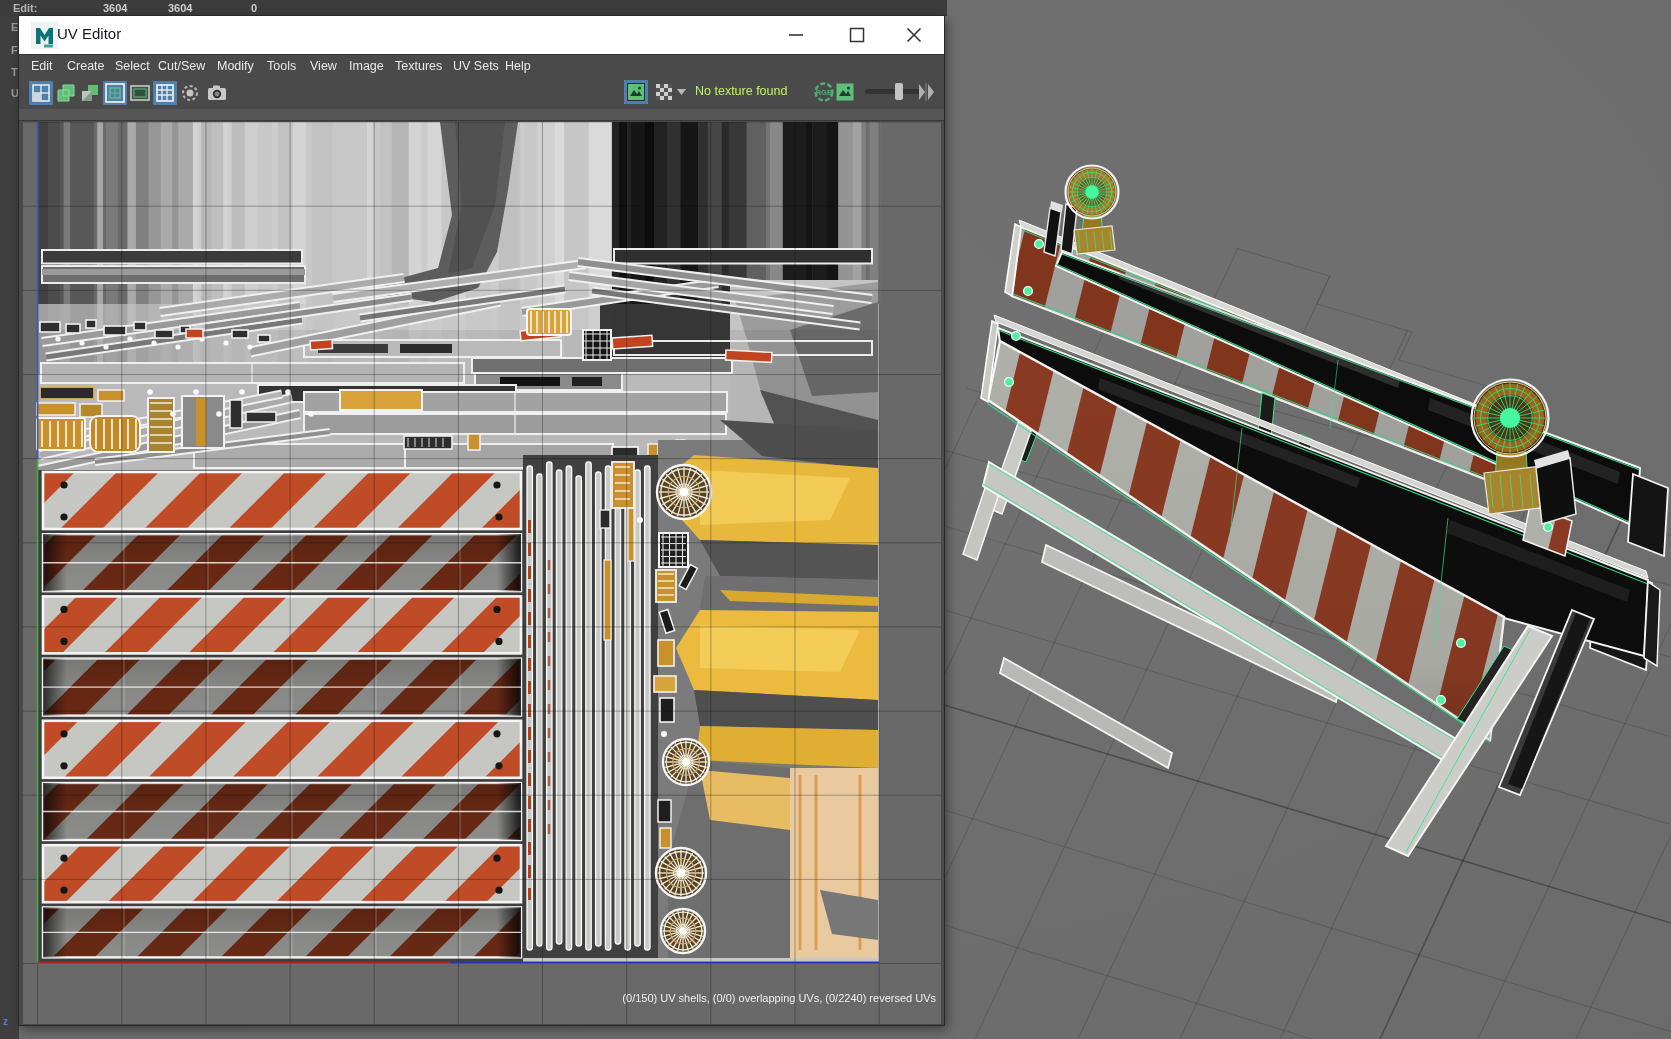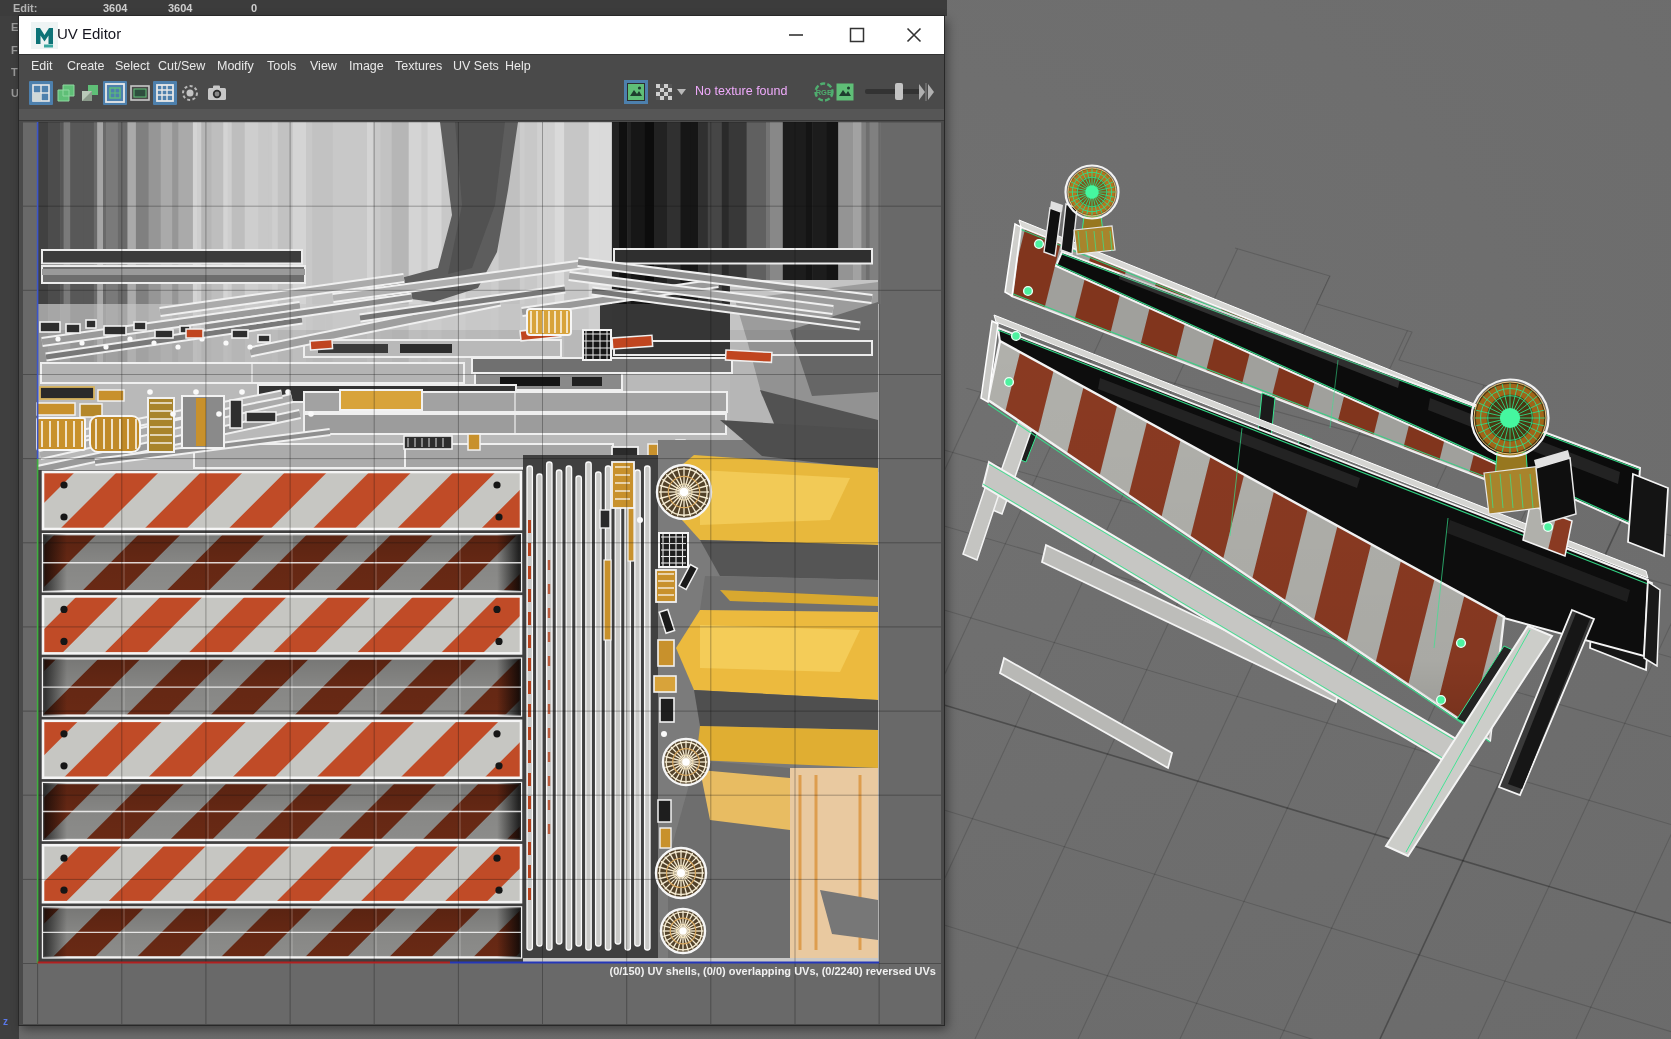--- a/index.html
+++ b/index.html
@@ -306,21 +306,21 @@
           <rect x="12.0" y="12.0" width="4.0" height="4.0" fill="#cfcfcf"></rect>
           <rect x="12.0" y="16.0" width="4.0" height="4.0" fill="#555"></rect>
           <rect x="16.0" y="4.0" width="4.0" height="4.0" fill="#555"></rect>
           <rect x="16.0" y="8.0" width="4.0" height="4.0" fill="#cfcfcf"></rect>
           <rect x="16.0" y="12.0" width="4.0" height="4.0" fill="#555"></rect>
           <rect x="16.0" y="16.0" width="4.0" height="4.0" fill="#cfcfcf"></rect>
         </svg></div>
     <svg class="abs" style="left:657px;top:11px" width="12" height="8">
         <path d="M1 1 L10 1 L5.5 7 Z" fill="#b8b8b8"></path>
       </svg>
-    <span class="abs" style="left:676px;top:7px;font-size:12.5px;color:#f0abfc">No texture found</span>
+    <span class="abs" style="left:676px;top:7px;font-size:12.5px;color:#bef264">No texture found</span>
     <div class="abs" style="left:794px;top:4px"><svg width="22" height="22">
           <circle cx="11" cy="11" r="8.5" fill="none" stroke="#4fae6f" stroke-width="2.4" stroke-dasharray="5 2.2"></circle>
           <text x="11" y="14" font-size="7.5" font-weight="bold" fill="#4fae6f" text-anchor="middle" font-family="Liberation Sans">RGB</text>
         </svg></div>
     <div class="abs" style="left:815px;top:4px"><svg width="22" height="22">
           <rect x="2.5" y="2.5" width="17" height="17" fill="#5fbf77"></rect>
           <path d="M5 15 L9 9 L12 13 L14 10 L17 15 Z" fill="#1e3e2e"></path>
           <circle cx="14.5" cy="7" r="1.5" fill="#1e3e2e"></circle>
         </svg></div>
     <div class="abs" style="left:846px;top:12px;width:58px;height:5px;background:#333;border-radius:2px"></div>
@@ -945,14 +945,14 @@
 <line x1="23.0" y1="626.9" x2="941.0" y2="626.9" stroke="rgba(15,15,15,0.32)" stroke-width="1"></line>
 <line x1="23.0" y1="711.1" x2="941.0" y2="711.1" stroke="rgba(15,15,15,0.32)" stroke-width="1"></line>
 <line x1="23.0" y1="795.2" x2="941.0" y2="795.2" stroke="rgba(15,15,15,0.32)" stroke-width="1"></line>
 <line x1="23.0" y1="879.4" x2="941.0" y2="879.4" stroke="rgba(15,15,15,0.32)" stroke-width="1"></line>
 <line x1="23.0" y1="963.5" x2="941.0" y2="963.5" stroke="rgba(15,15,15,0.32)" stroke-width="1"></line>
 <line x1="37.6" y1="122.0" x2="37.6" y2="459.0" stroke="#3c55c8" stroke-width="1.6"></line>
 <line x1="37.6" y1="459.0" x2="37.6" y2="963.5" stroke="#3fae3f" stroke-width="1.6"></line>
 <line x1="37.6" y1="962.5" x2="450.0" y2="962.5" stroke="#b02020" stroke-width="1.8"></line>
 <line x1="450.0" y1="962.5" x2="879.1" y2="962.5" stroke="#2436b8" stroke-width="1.8"></line>
 </svg>
-  <div class="abs" style="left:0;top:949px;width:917px;text-align:right;font-size:11px;font-weight:bold;color:#f0f0f0">(0/150) UV shells, (0/0) overlapping UVs, (0/2240) reversed UVs</div>
+  <div class="abs" style="left:0;top:976px;width:917px;text-align:right;font-size:11px;font-weight:normal;color:#f0f0f0">(0/150) UV shells, (0/0) overlapping UVs, (0/2240) reversed UVs</div>
 </div>
 
 </body></html>

